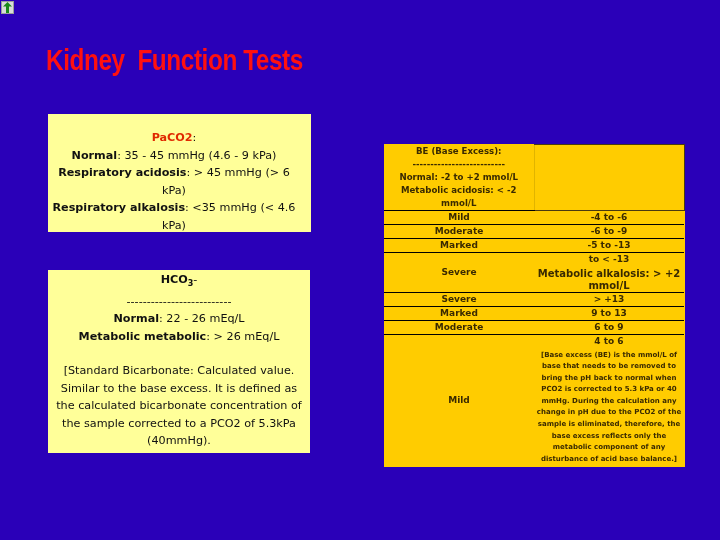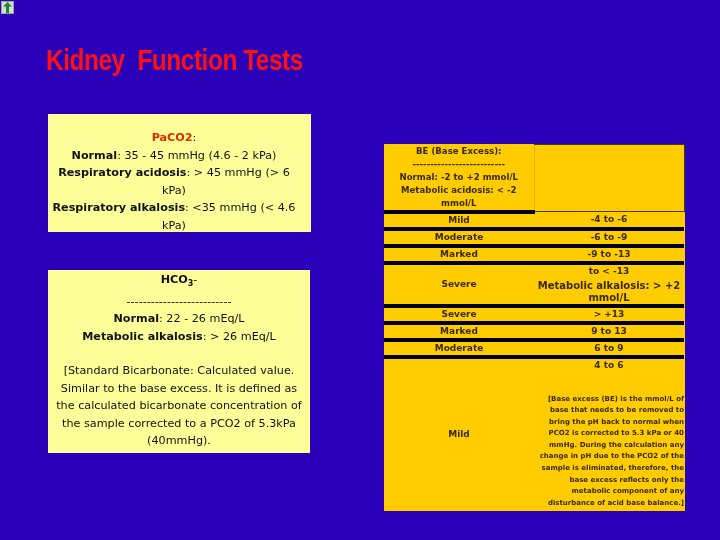--- a/index.html
+++ b/index.html
@@ -57,68 +57,67 @@
       background: #ffcc00;
       font-size: 9px;
       color: #3a2a00;
       table-layout: fixed;
     }
     .be-table td {
       padding: 0;
       text-align: center;
       vertical-align: middle;
       font-weight: bold;
-      border-bottom: 4px solid #000000;
+      border-bottom: 1px solid #000000;
       line-height: 13px;
     }
     .be-table col.c1 { width: 150px; }
     .be-table col.c2 { width: 150px; }
     .hdr-left { height: 62px; line-height: 12.5px; font-size: 8.6px; }
     .hdr-right {
       border-top: 1.5px solid #4a3a10 !important;
       border-right: 1.5px solid #4a3a10 !important;
       border-bottom: 1.5px solid #4a3a10 !important;
       border-left: 1px solid #e0b400;
     }
     .r { height: 13px; }
     .small-note { font-size: 10px; font-weight: bold; display: block; line-height: 12px; margin-top: 2px; }
     .be-desc {
-      text-align: right;
+      text-align: center;
       font-size: 7px;
       line-height: 11.6px;
       font-weight: bold;
       padding: 2px 0 2px 0;
       display: block;
-      margin-top: 20px;
     }
     .last td { border-bottom: none; }
   </style>
 </head>
 <body>
 
 <div class="home-btn">
   <svg width="9" height="11" viewBox="0 0 9 11">
     <polygon points="4.5,0 9,4.5 6,4.5 6,11 3,11 3,4.5 0,4.5" fill="#1a8a1a"></polygon>
   </svg>
 </div>
 
 <h1 class="title">Kidney  Function Tests</h1>
 
 <div class="box box1">
   <div><span class="paco2">PaCO2</span><span>:</span></div>
-  <div><b>Normal</b><span>: 35 - 45 mmHg (4.6 - 2 kPa)</span></div>
+  <div><b>Normal</b><span>: 35 - 45 mmHg (4.6 - 9 kPa)</span></div>
   <div><b>Respiratory acidosis</b><span>: &gt; 45 mmHg (&gt; 6 kPa)</span></div>
   <div><b>Respiratory alkalosis</b><span>: &lt;35 mmHg (&lt; 4.6 kPa)</span></div>
 </div>
 
 <div class="box box2">
   <div><b>HCO</b><b><sub style="font-size:8px">3</sub></b><span>-</span></div>
   <div>--------------------------</div>
   <div><b>Normal</b><span>: 22 - 26 mEq/L</span></div>
-  <div><b>Metabolic alkalosis</b><span>: &gt; 26 mEq/L</span></div>
+  <div><b>Metabolic metabolic</b><span>: &gt; 26 mEq/L</span></div>
   <div class="note">[Standard Bicarbonate: Calculated value. Similar to the base excess. It is defined as the calculated bicarbonate concentration of the sample corrected to a PCO2 of 5.3kPa (40mmHg).</div>
 </div>
 
 <table class="be-table">
   <colgroup>
       <col class="c1">
       <col class="c2">
     </colgroup>
   <tbody>
       <tr>
@@ -133,21 +132,21 @@
   <tr class="r">
     <td>Mild</td>
     <td>-4 to -6</td>
   </tr>
   <tr class="r">
     <td>Moderate</td>
     <td>-6 to -9</td>
   </tr>
   <tr class="r">
     <td>Marked</td>
-    <td>-9 to -13</td>
+    <td>-5 to -13</td>
   </tr>
   <tr style="height:27px">
     <td>Severe</td>
     <td>
       <span style="display:block">to &lt; -13</span>
       <span class="small-note">Metabolic alkalosis: &gt; +2 mmol/L</span>
     </td>
   </tr>
   <tr class="r">
     <td>Severe</td>

